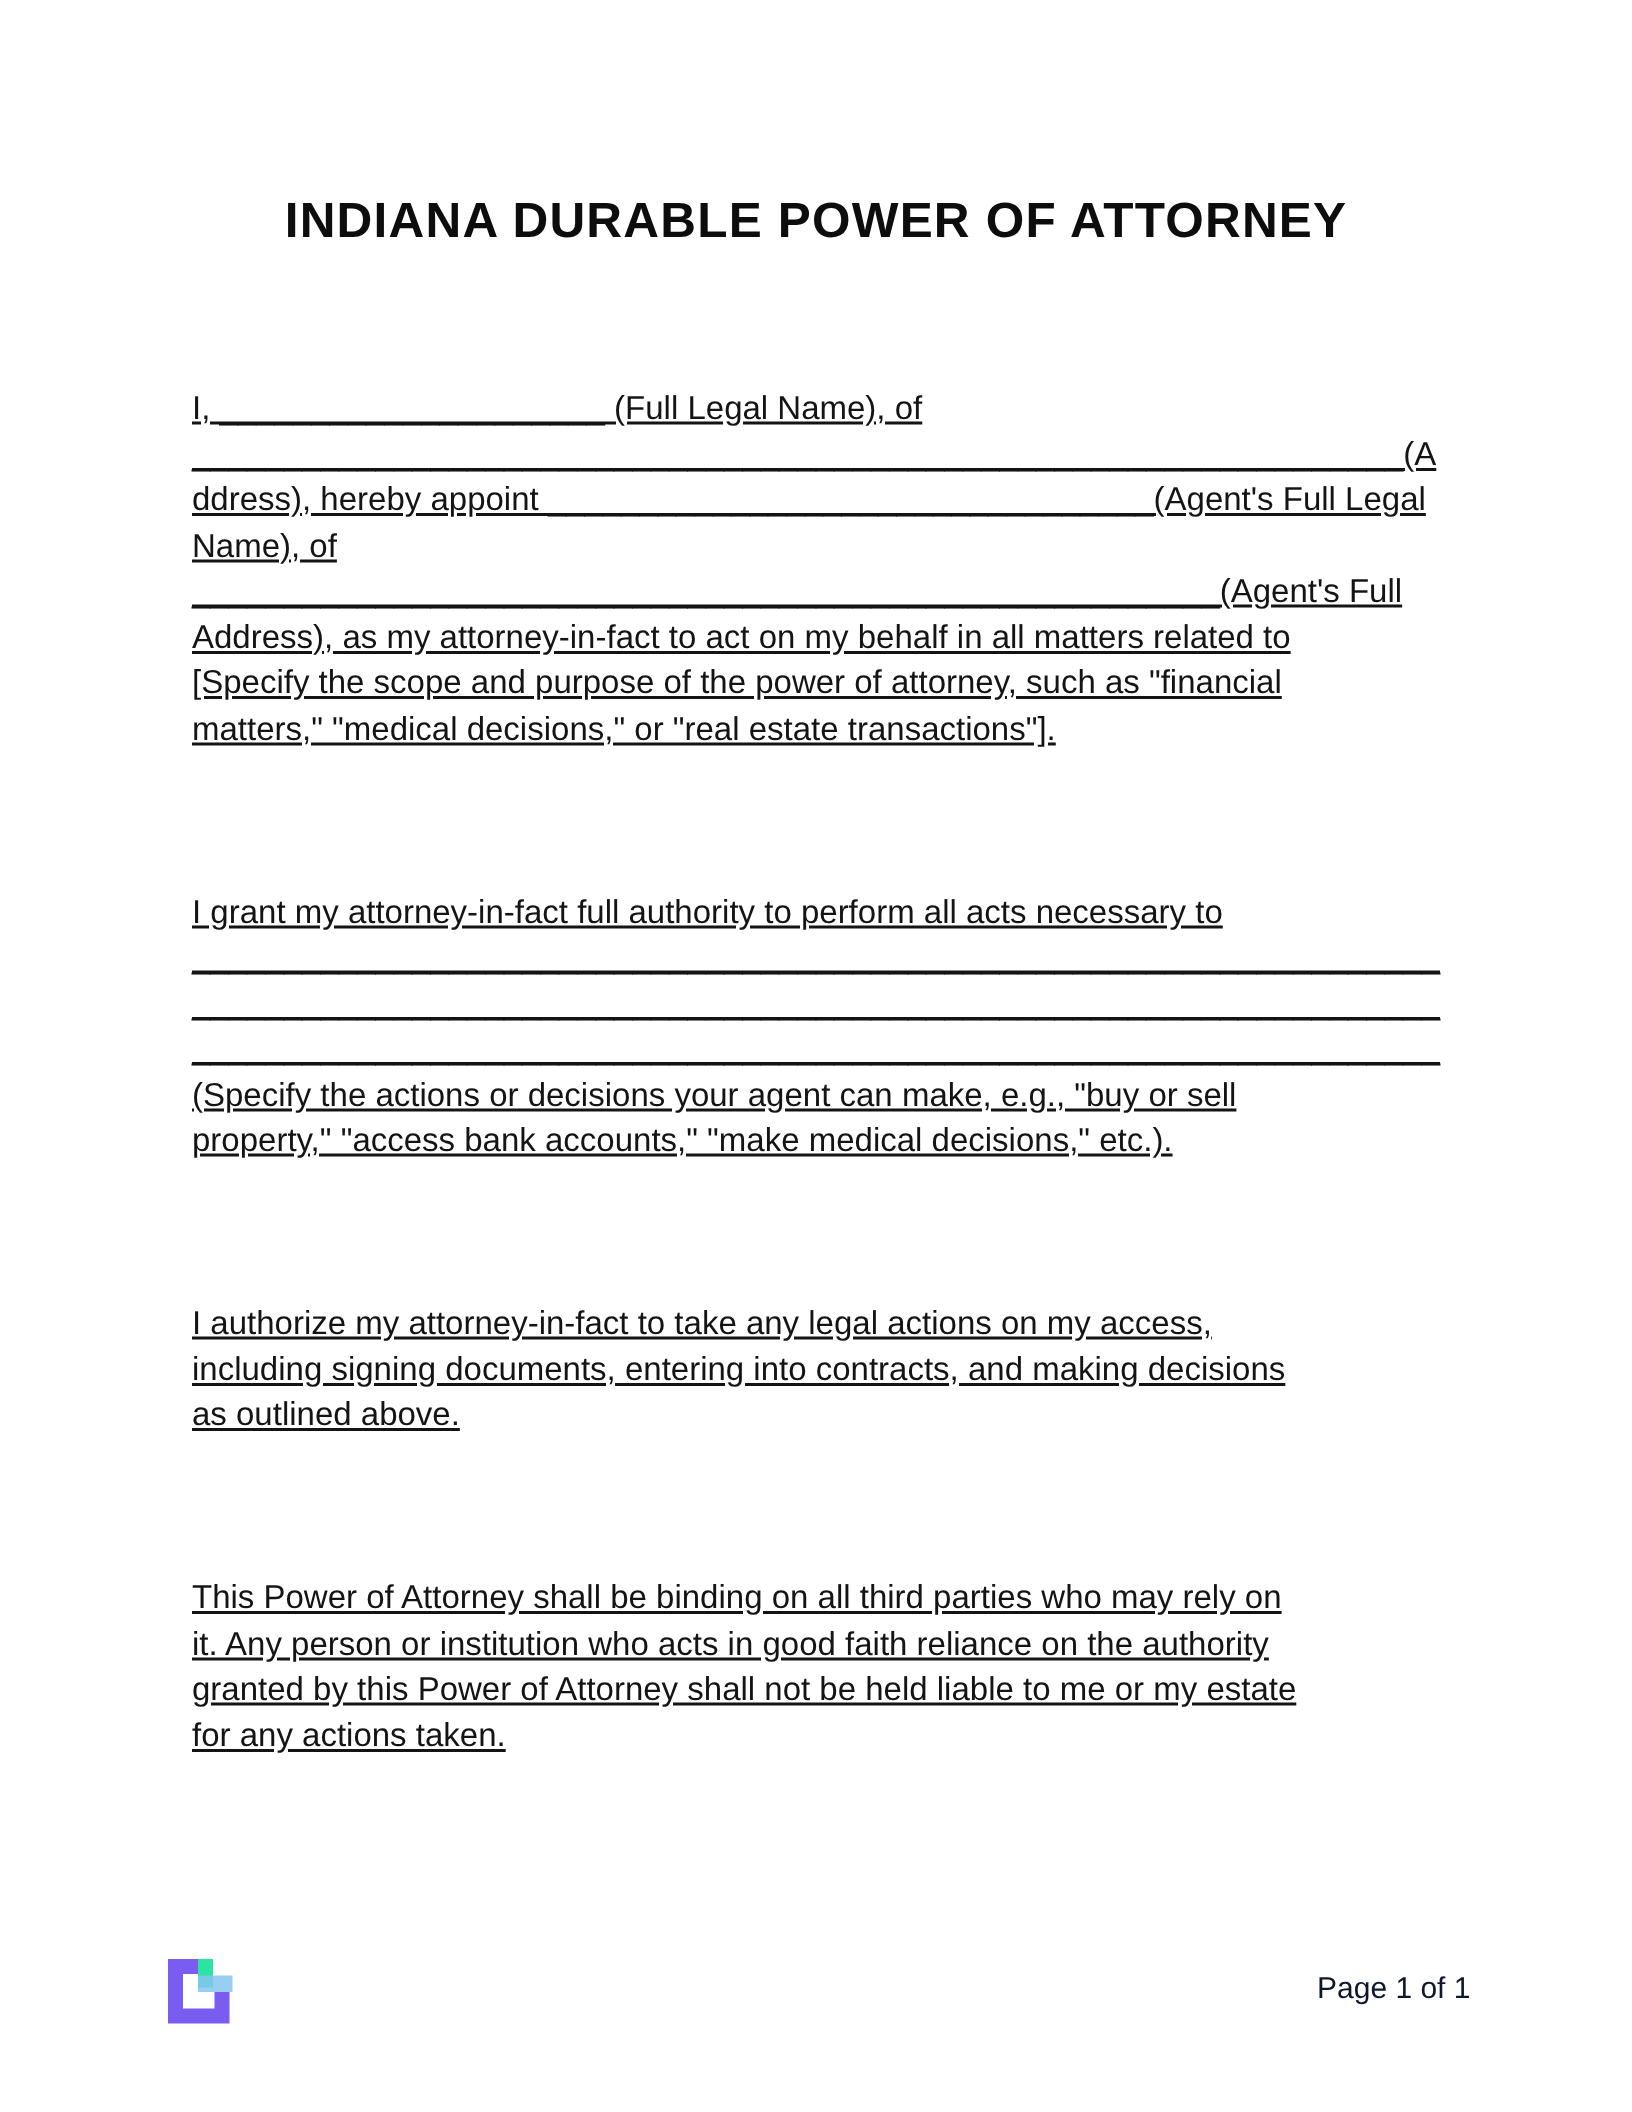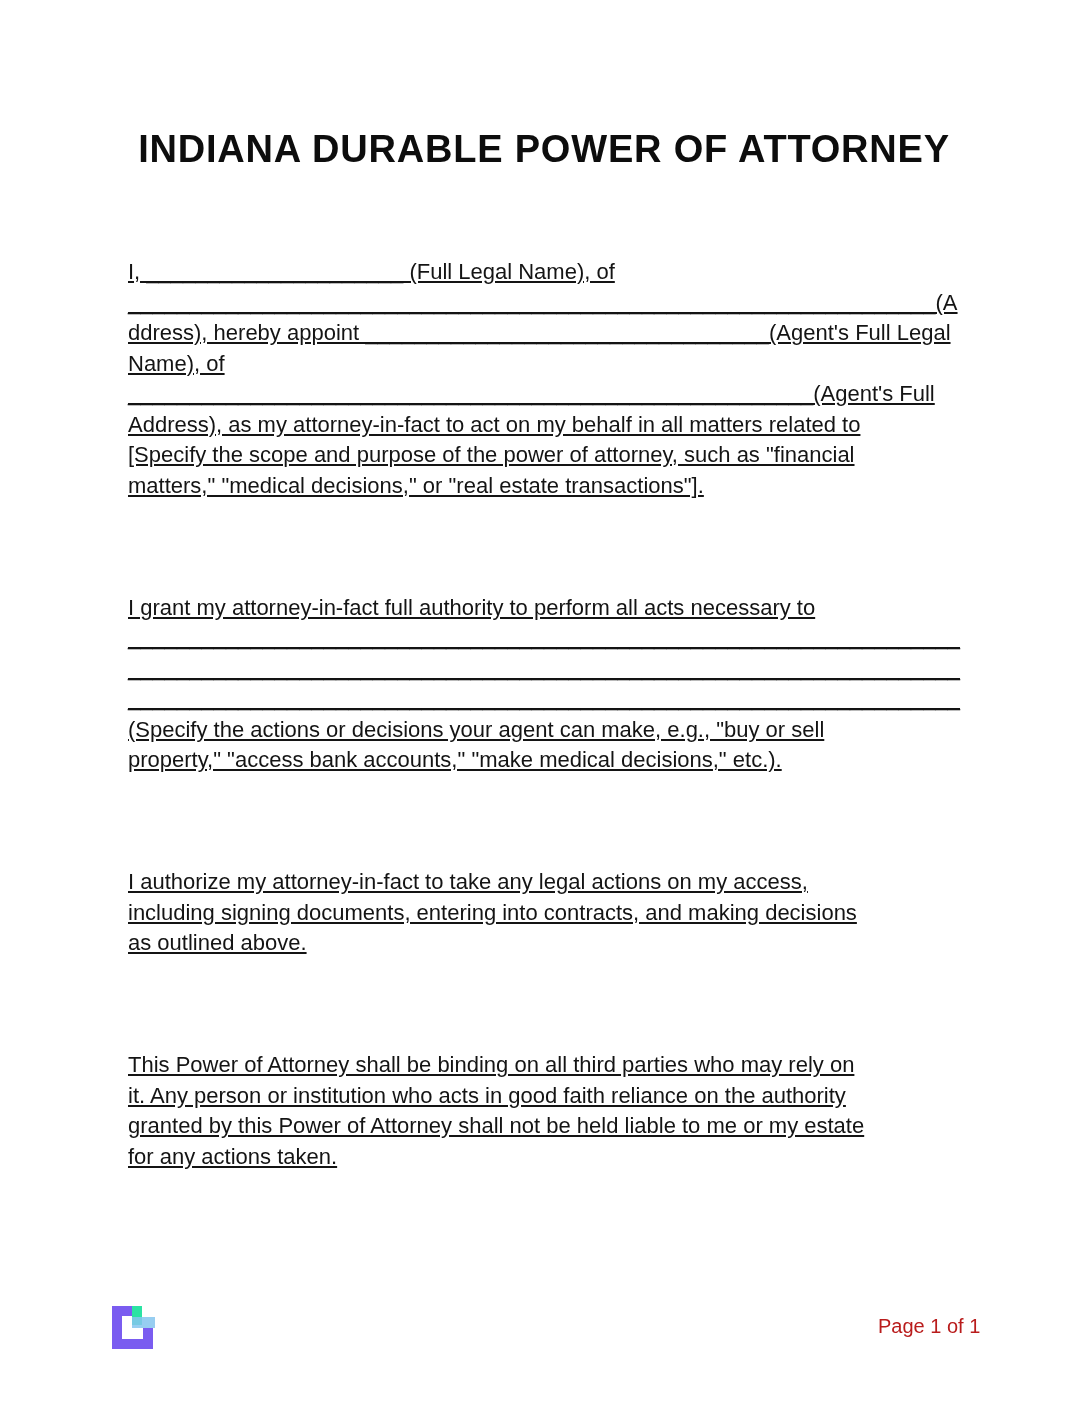--- a/index.html
+++ b/index.html
@@ -16,21 +16,21 @@
     font-family: "Liberation Sans", "DejaVu Sans", sans-serif;
     color: #141414;
   }
   .doc-title {
     position: absolute;
     top: 128px;
     left: 0;
     width: 1088px;
     margin: 0;
     text-align: center;
-    font-size: 38px;
+    font-size: 33px;
     font-weight: bold;
     letter-spacing: 0.8px;
     color: #0d0d0d;
     white-space: pre;
   }
   .doc-body {
     position: absolute;
     top: 196px;
     left: 128px;
     width: 870px;
@@ -47,21 +47,21 @@
     left: 110px;
     top: 1304px;
     width: 48px;
     height: 48px;
   }
   .page-label {
     position: absolute;
     left: 878px;
     top: 1315px;
     font-size: 20px;
-    color: #b91c1c;
+    color: #0f172a;
     white-space: pre;
   }
 </style>
 </head>
 <body>
 
 <div class="page">
 
   <h1 class="doc-title">INDIANA DURABLE POWER OF ATTORNEY</h1>
 

